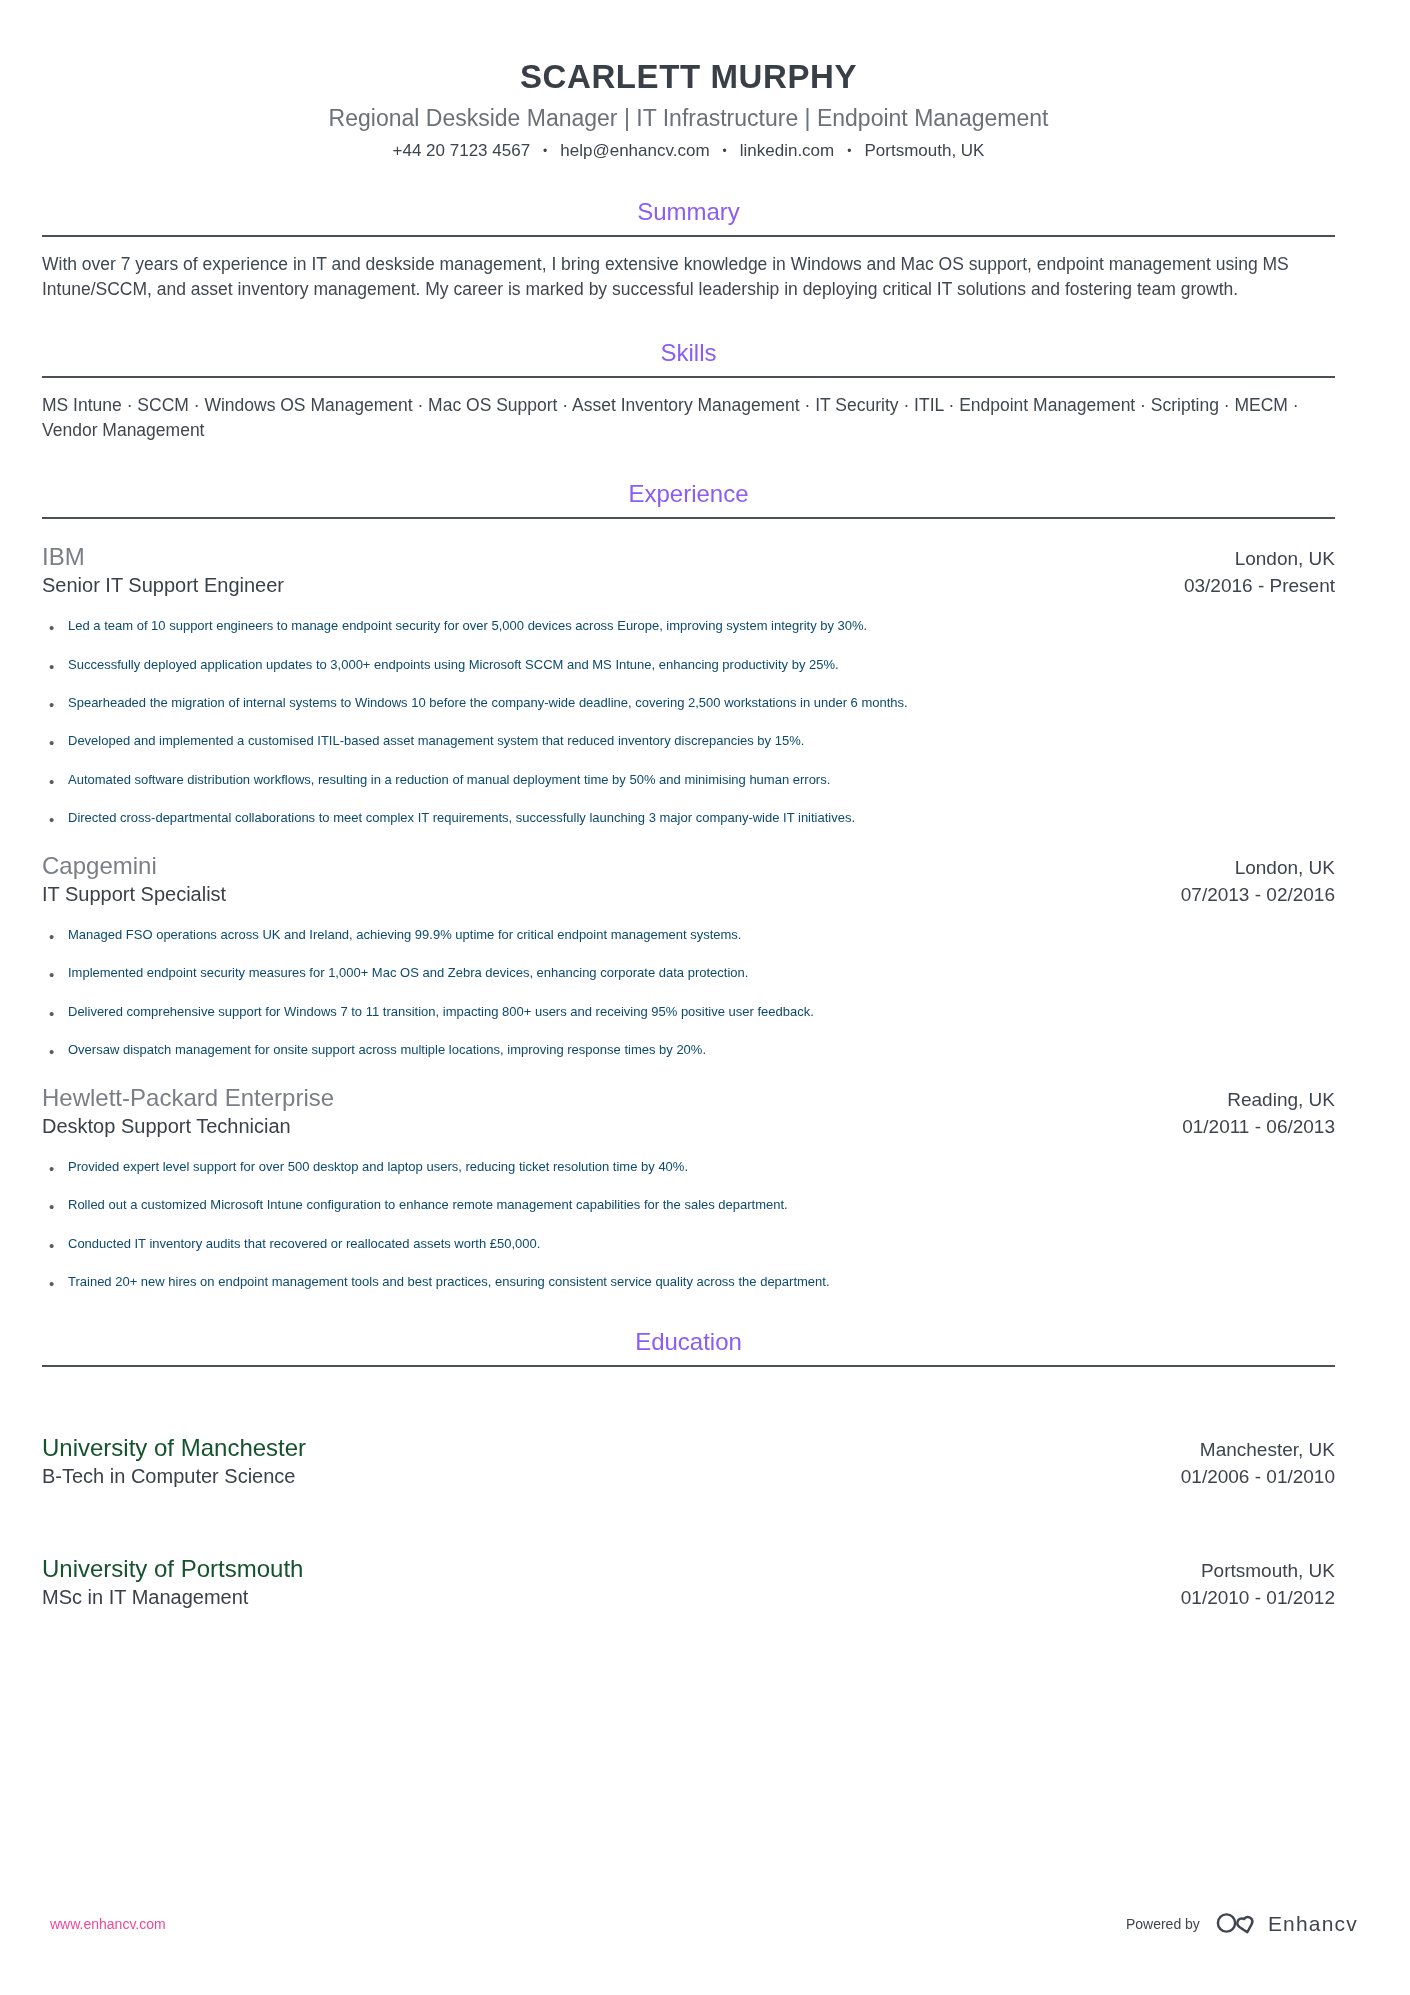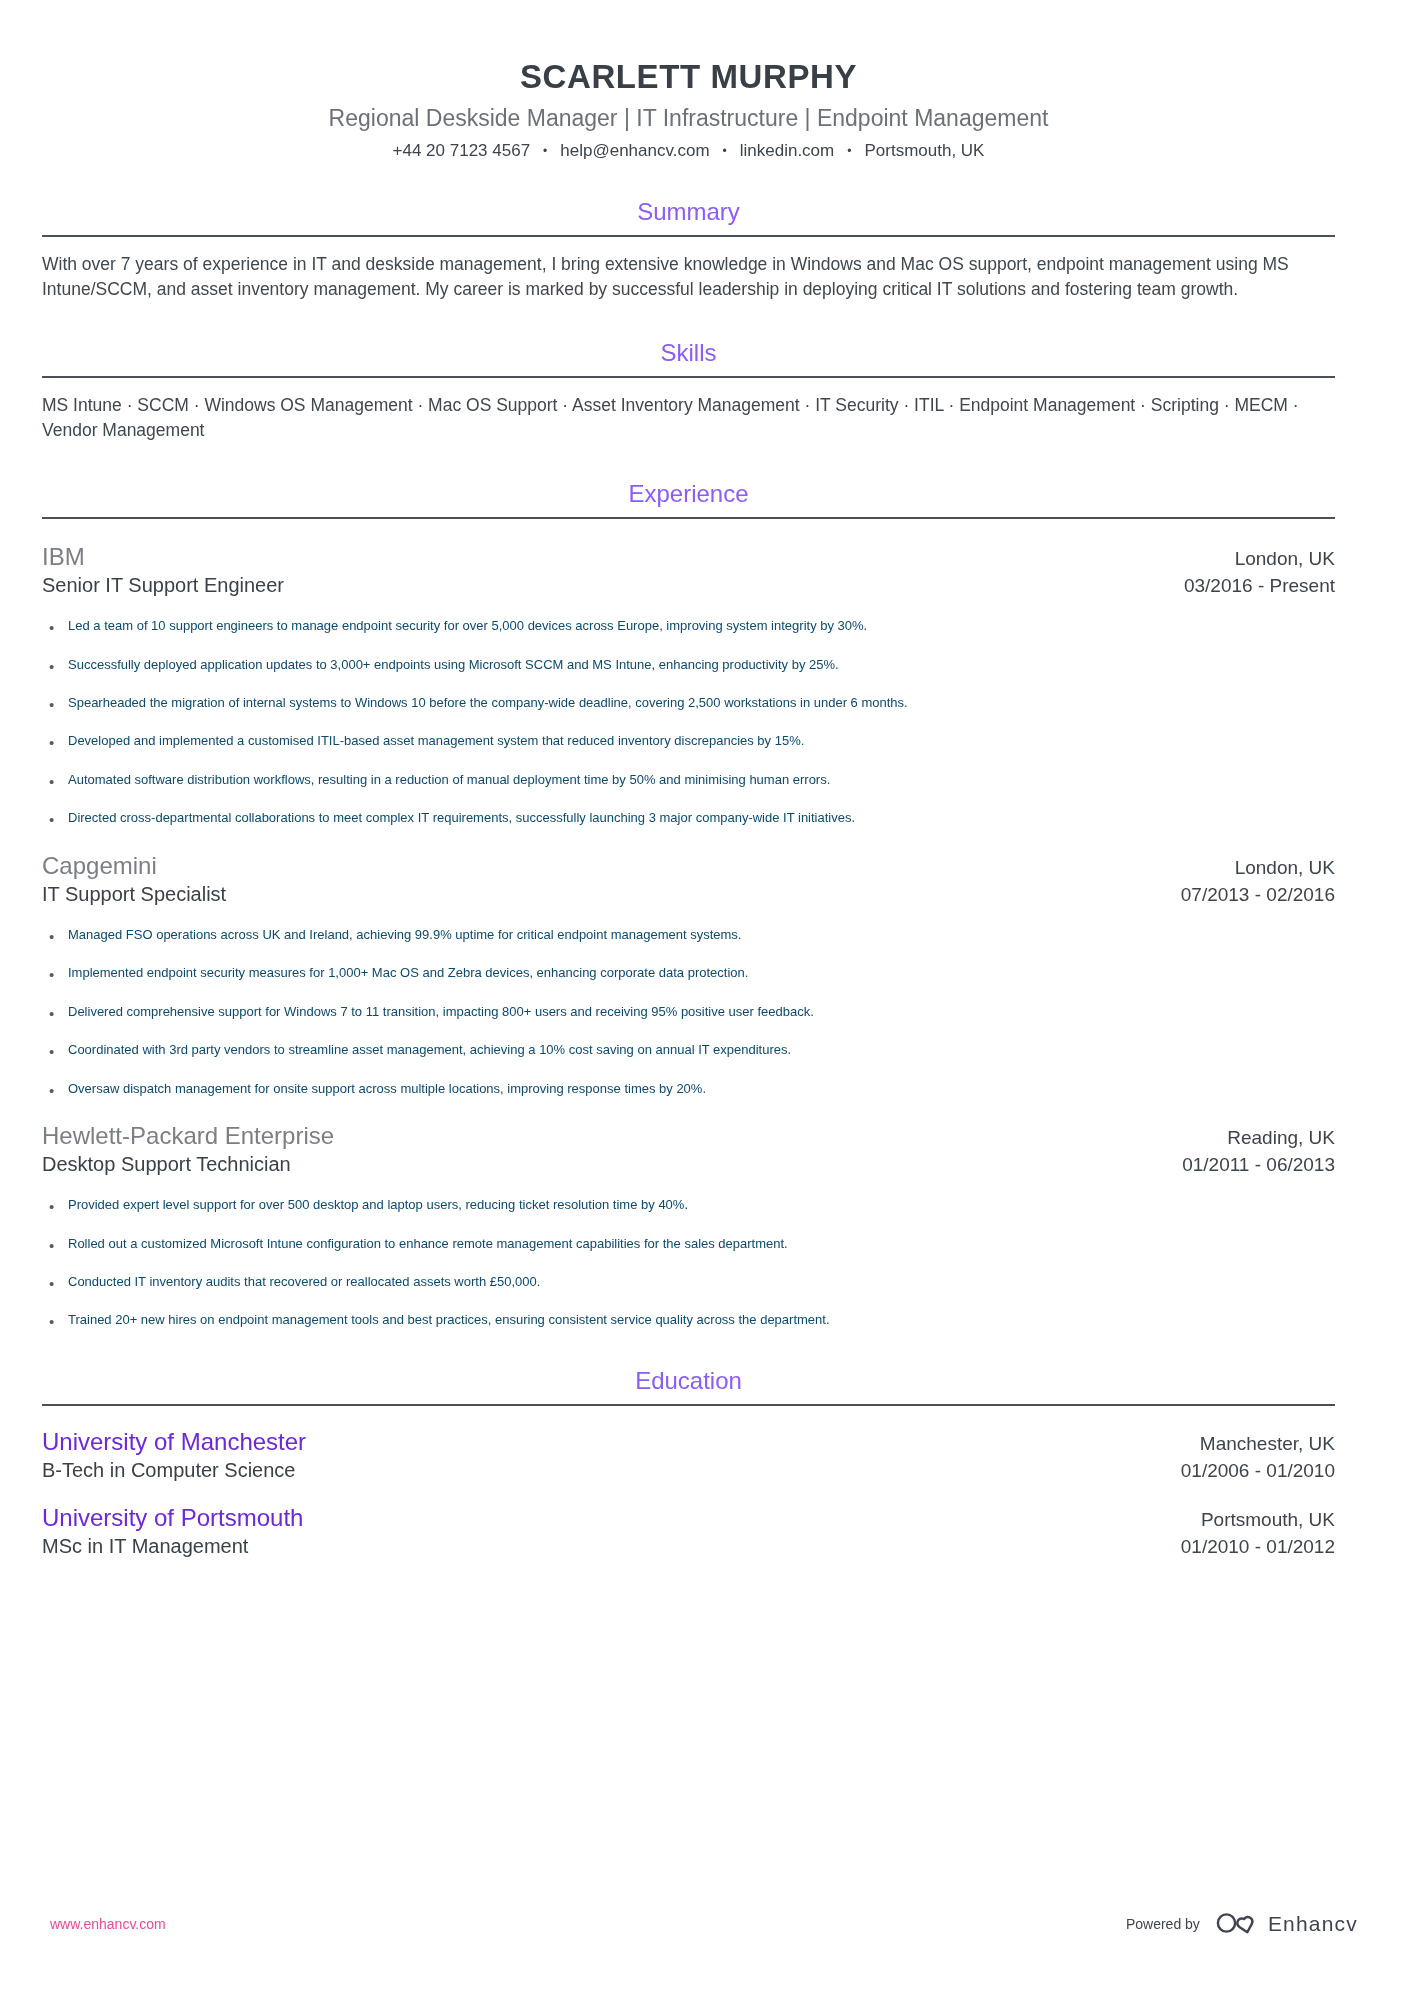--- a/index.html
+++ b/index.html
@@ -36,21 +36,21 @@
 
   ul.bullets { list-style:none; margin-top:9px; }
   ul.bullets li { position:relative; padding-left:26px; margin-top:20px;
                   font-size:13px; line-height:1.42; color:#0c4a6e; }
   ul.bullets li::before { content:"•"; position:absolute; left:7px; top:0;
                           color:#575d64; font-size:15px; }
 
   
   .edu-item { margin-top:22px; }
   .edu-item:first-of-type { margin-top:14px; }
-  .school { font-size:24px; font-weight:400; color:#6d28d9; }
+  .school { font-size:24px; font-weight:400; color:#14532d;margin-top:45px; }
   .degree { font-size:20px; color:#3a4149; }
 
   
   .footer { position:absolute; left:50px; right:52px; bottom:58px;
             display:flex; justify-content:space-between; align-items:center; }
   .site-link { font-size:14px; color:#ec4899; text-decoration:none; }
   .powered { display:flex; align-items:center; gap:15px; }
   .powered-label { font-size:14px; color:#3e454c; }
   .brand { display:flex; align-items:center; gap:9px; }
   .brand-name { font-size:21px; color:#3e4450; letter-spacing:1.2px; }
@@ -116,21 +116,20 @@
         <span class="meta">London, UK</span>
       </div>
       <div class="row role-row">
         <span class="role">IT Support Specialist</span>
         <span class="meta">07/2013 - 02/2016</span>
       </div>
       <ul class="bullets">
         <li>Managed FSO operations across UK and Ireland, achieving 99.9% uptime for critical endpoint management systems.</li>
         <li>Implemented endpoint security measures for 1,000+ Mac OS and Zebra devices, enhancing corporate data protection.</li>
         <li>Delivered comprehensive support for Windows 7 to 11 transition, impacting 800+ users and receiving 95% positive user feedback.</li>
-        <li>Coordinated with 3rd party vendors to streamline asset management, achieving a 10% cost saving on annual IT expenditures.</li>
         <li>Oversaw dispatch management for onsite support across multiple locations, improving response times by 20%.</li>
       </ul>
     </div>
 
     <div class="job">
       <div class="row">
         <span class="company">Hewlett-Packard Enterprise</span>
         <span class="meta">Reading, UK</span>
       </div>
       <div class="row role-row">

